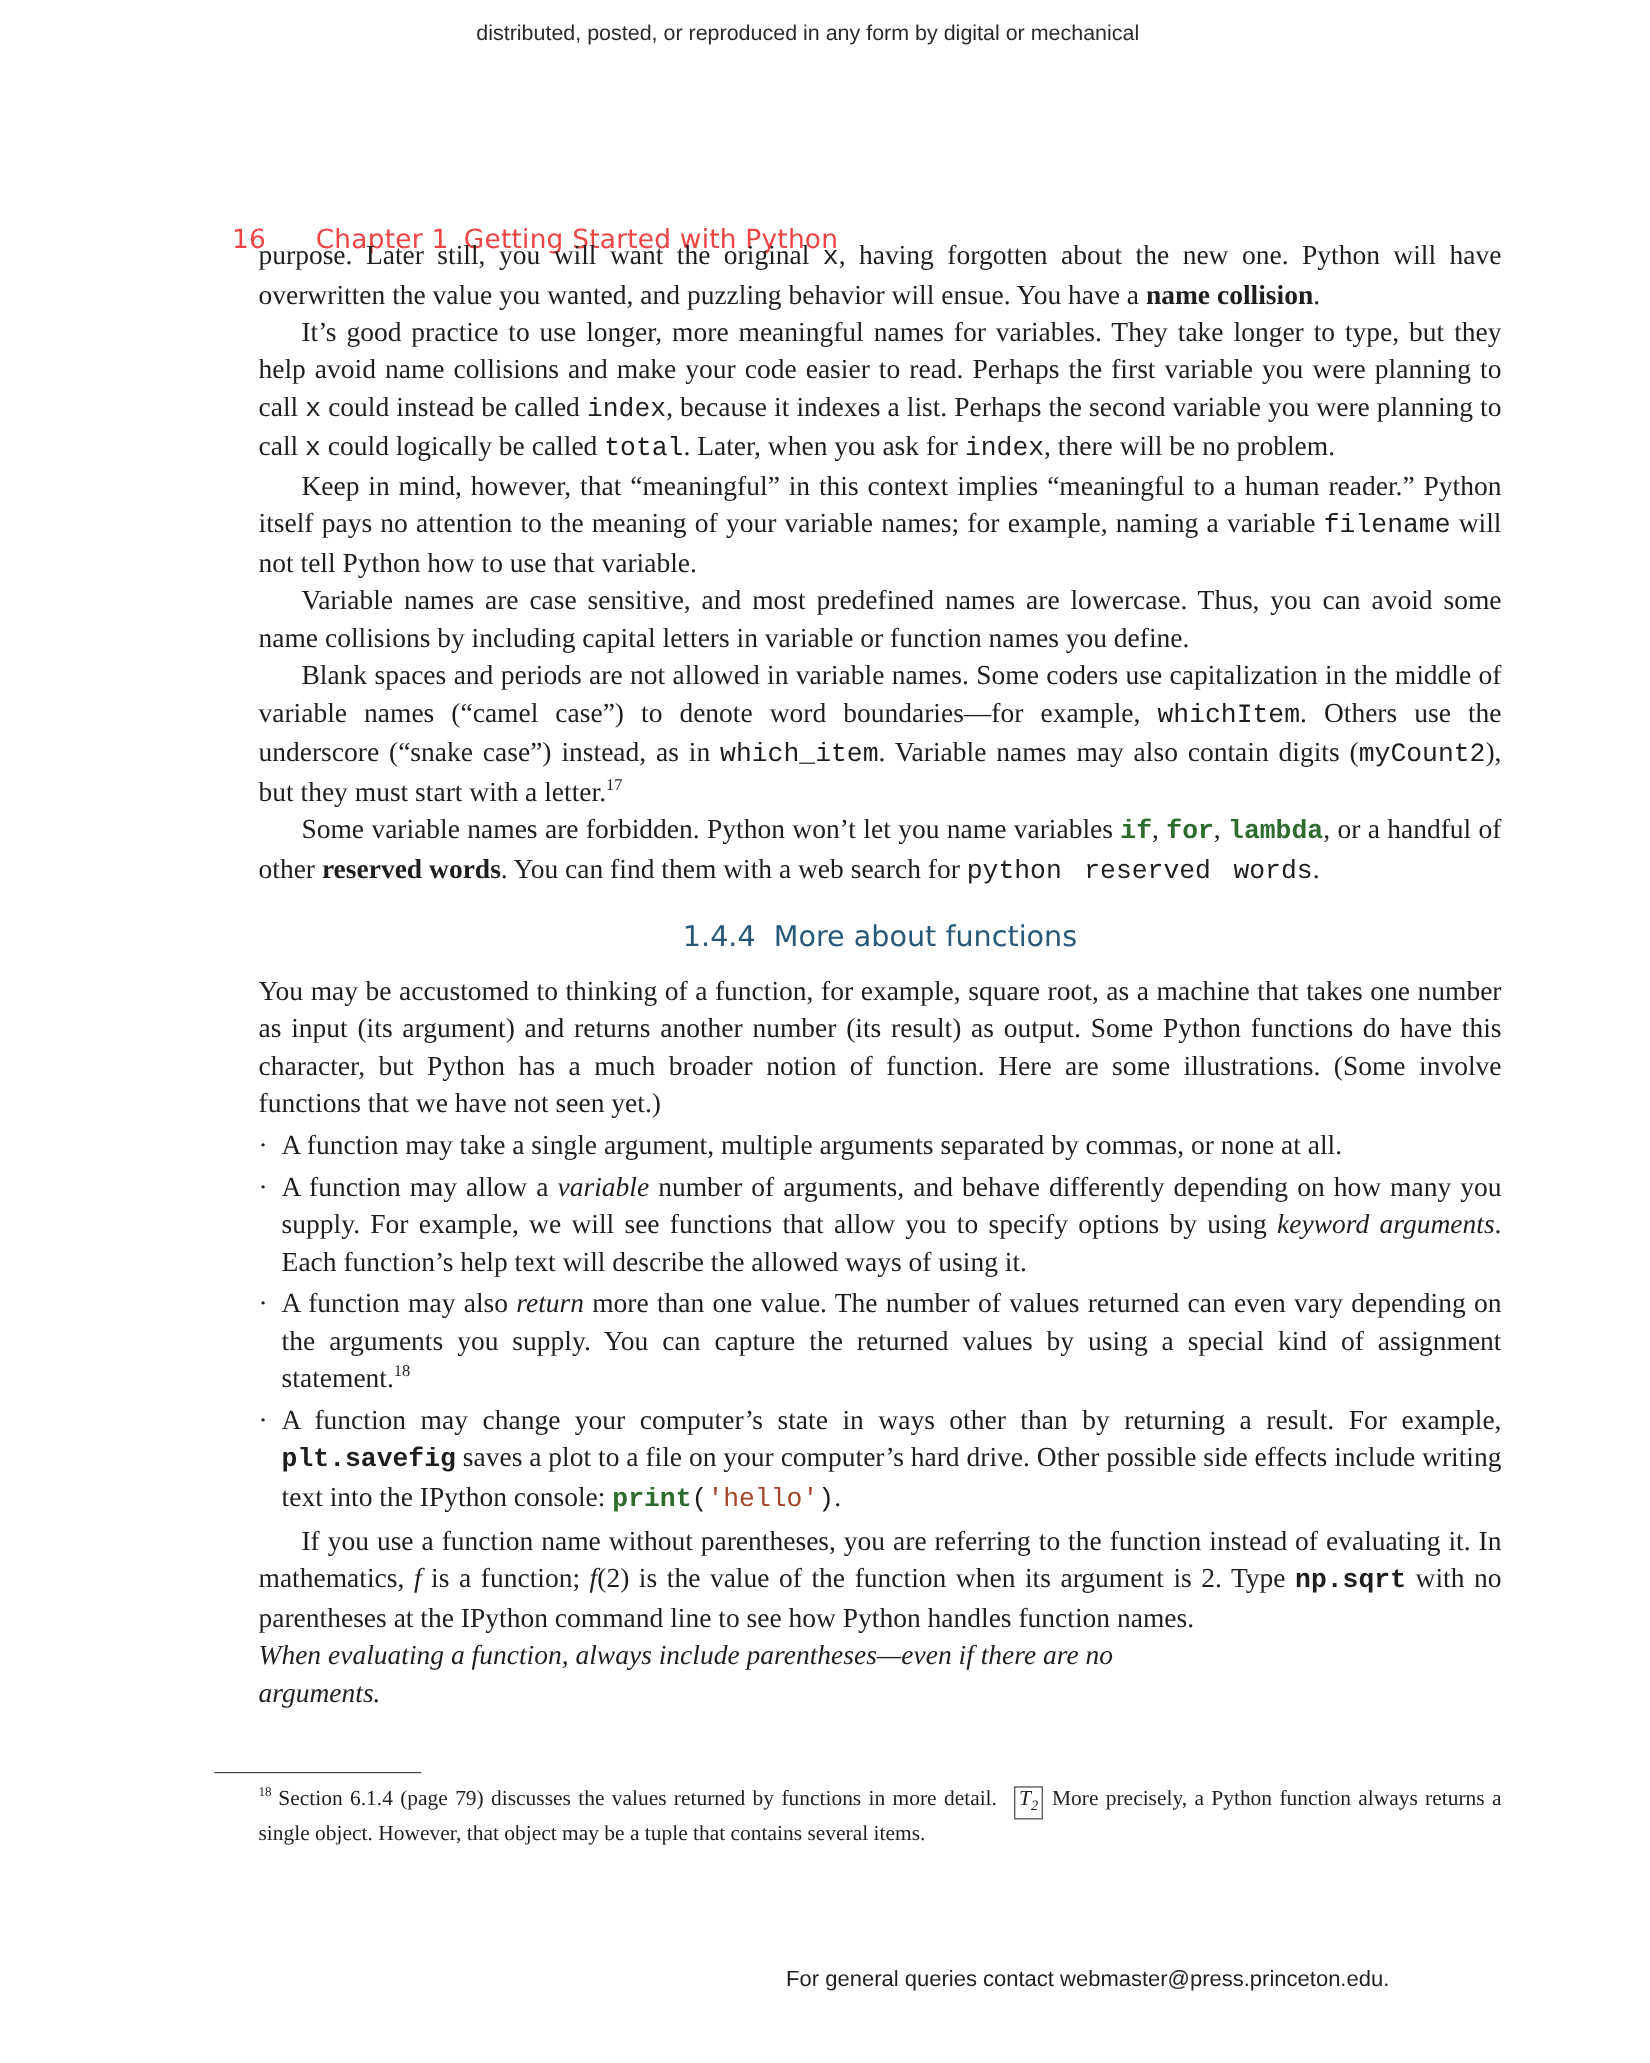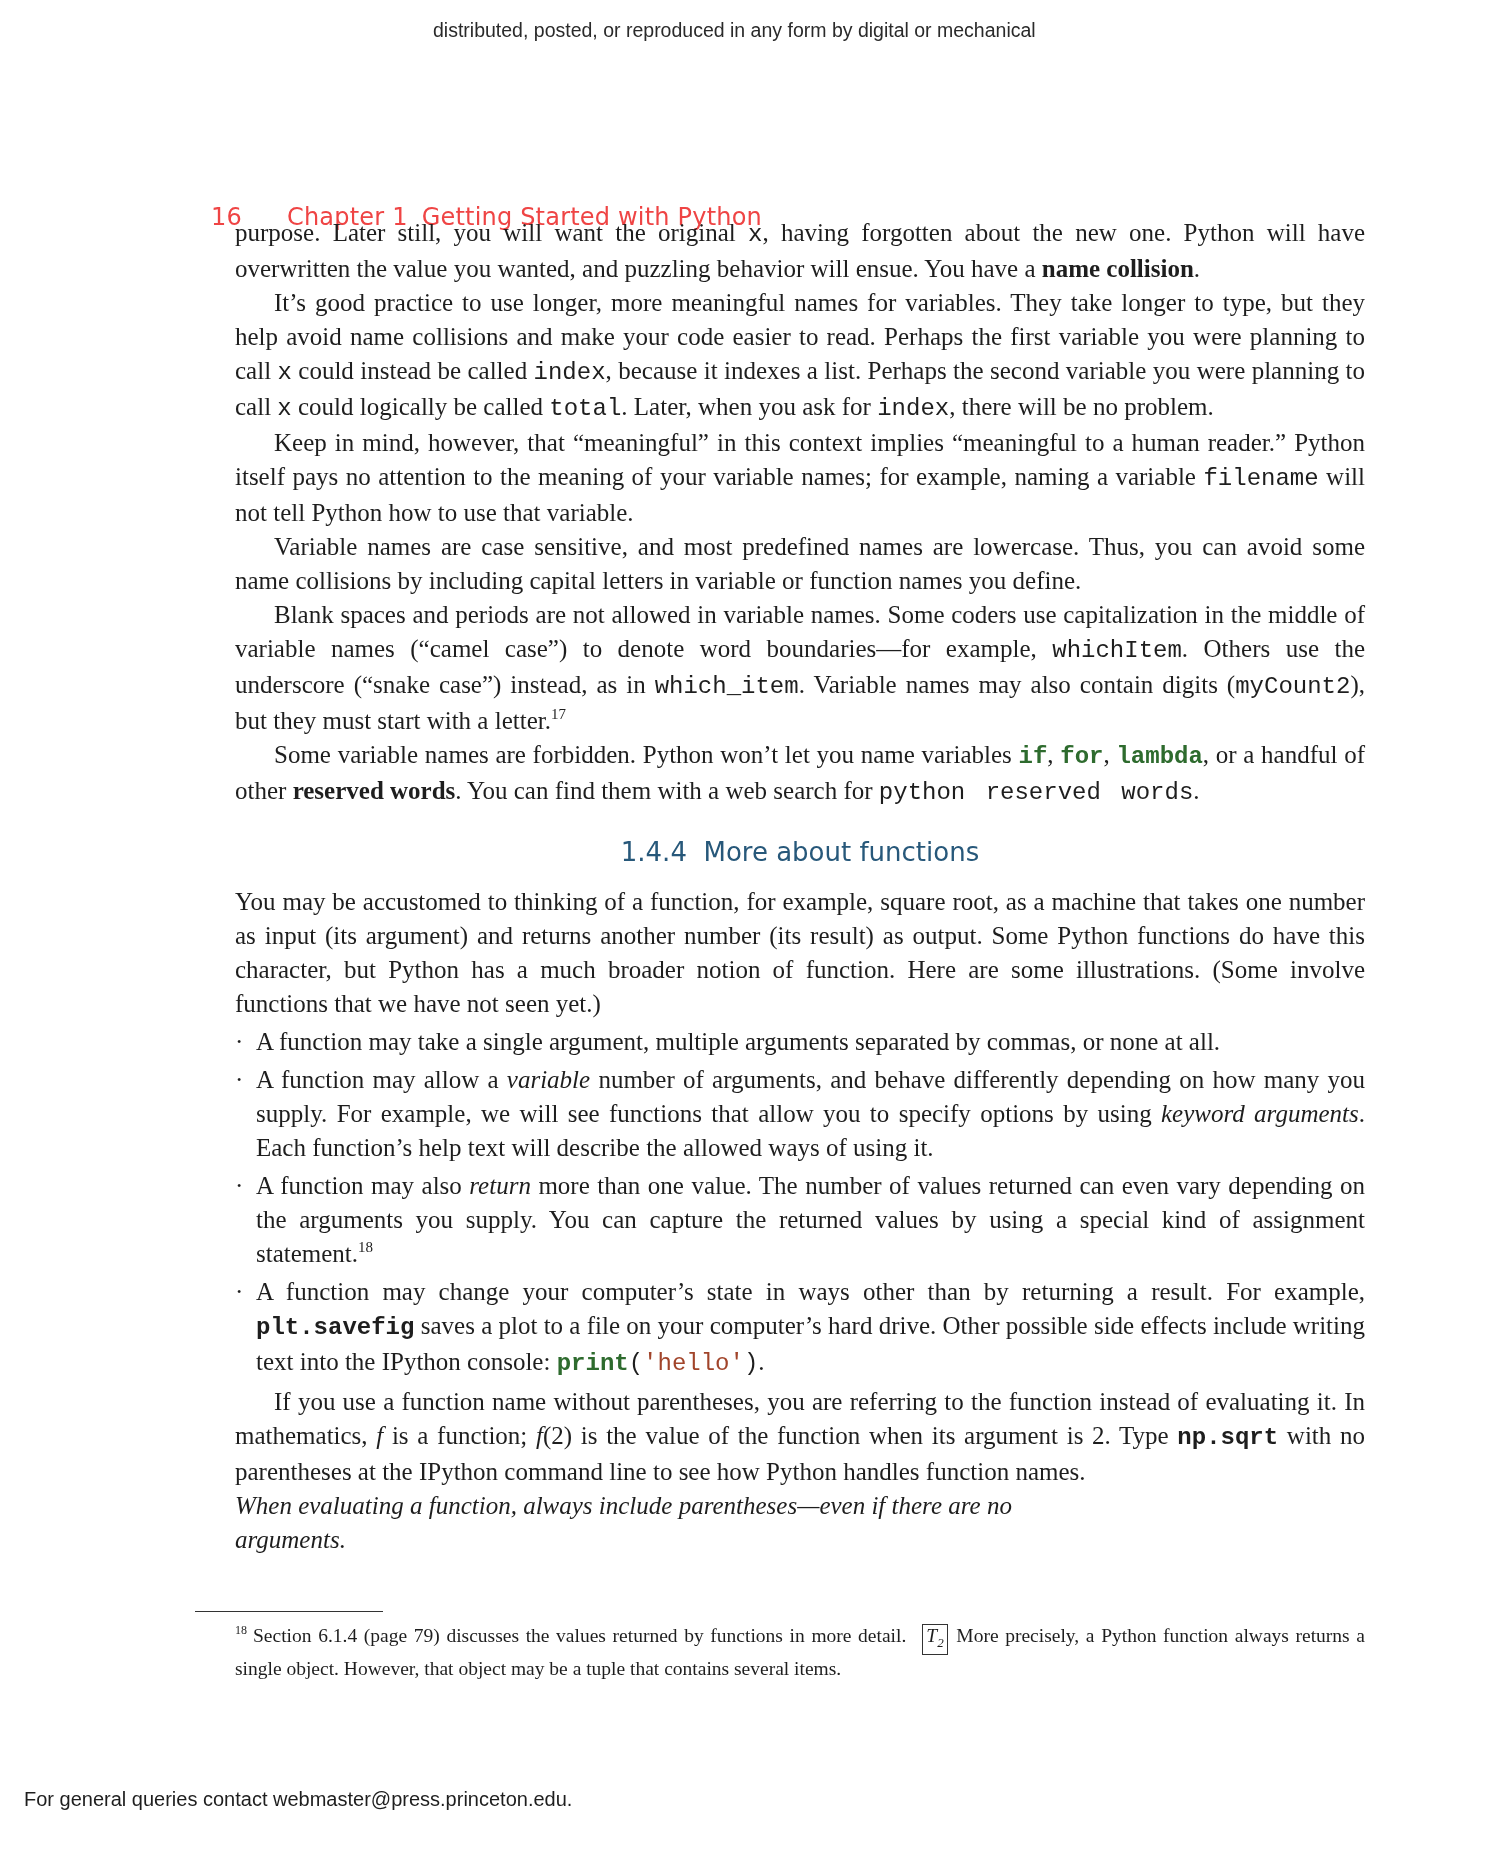--- a/index.html
+++ b/index.html
@@ -27,21 +27,21 @@
   ul.bullets li .bullet { position: absolute; left: 0; top: 0; }
 
   .callout { margin: 8px 0 0 152px; width: 860px; font-style: italic; text-align: left; }
 
   #fn-rule { position: absolute; left: 195px; top: 1611px; width: 188px; height: 1px; background: #333; }
   #footnotes { position: absolute; left: 195px; top: 1622px; width: 1130px; font-size: 19.5px; line-height: 28.5px; text-align: justify; }
   #footnotes p { margin: 0; }
   #footnotes sup { font-size: 12px; vertical-align: 8px; margin-right: 6px; }
   .t2-box { display: inline-block; border: 1px solid #333; padding: 0 3px; font-style: italic; line-height: 22px; margin: 0 2px 0 16px; }
 
-  #footer { position: absolute; left: 0; width: 1263px; top: 1788px; text-align: left; font-size: 20px; color: #1e1e1e; padding-left: 24px; box-sizing: border-box; }
+  #footer { position: absolute; left: 0; width: 1263px; top: 1788px; text-align: right; font-size: 20px; color: #1e1e1e; padding-left: 24px; box-sizing: border-box; }
 </style>
 </head>
 <body>
 
 <div id="copyright" class="sans">
   <div>distributed, posted, or reproduced in any form by digital or mechanical</div>
 </div>
 
 <div id="running-head">
   <span class="page-num">16</span><span class="chap">Chapter 1</span><span>Getting Started with Python</span>

